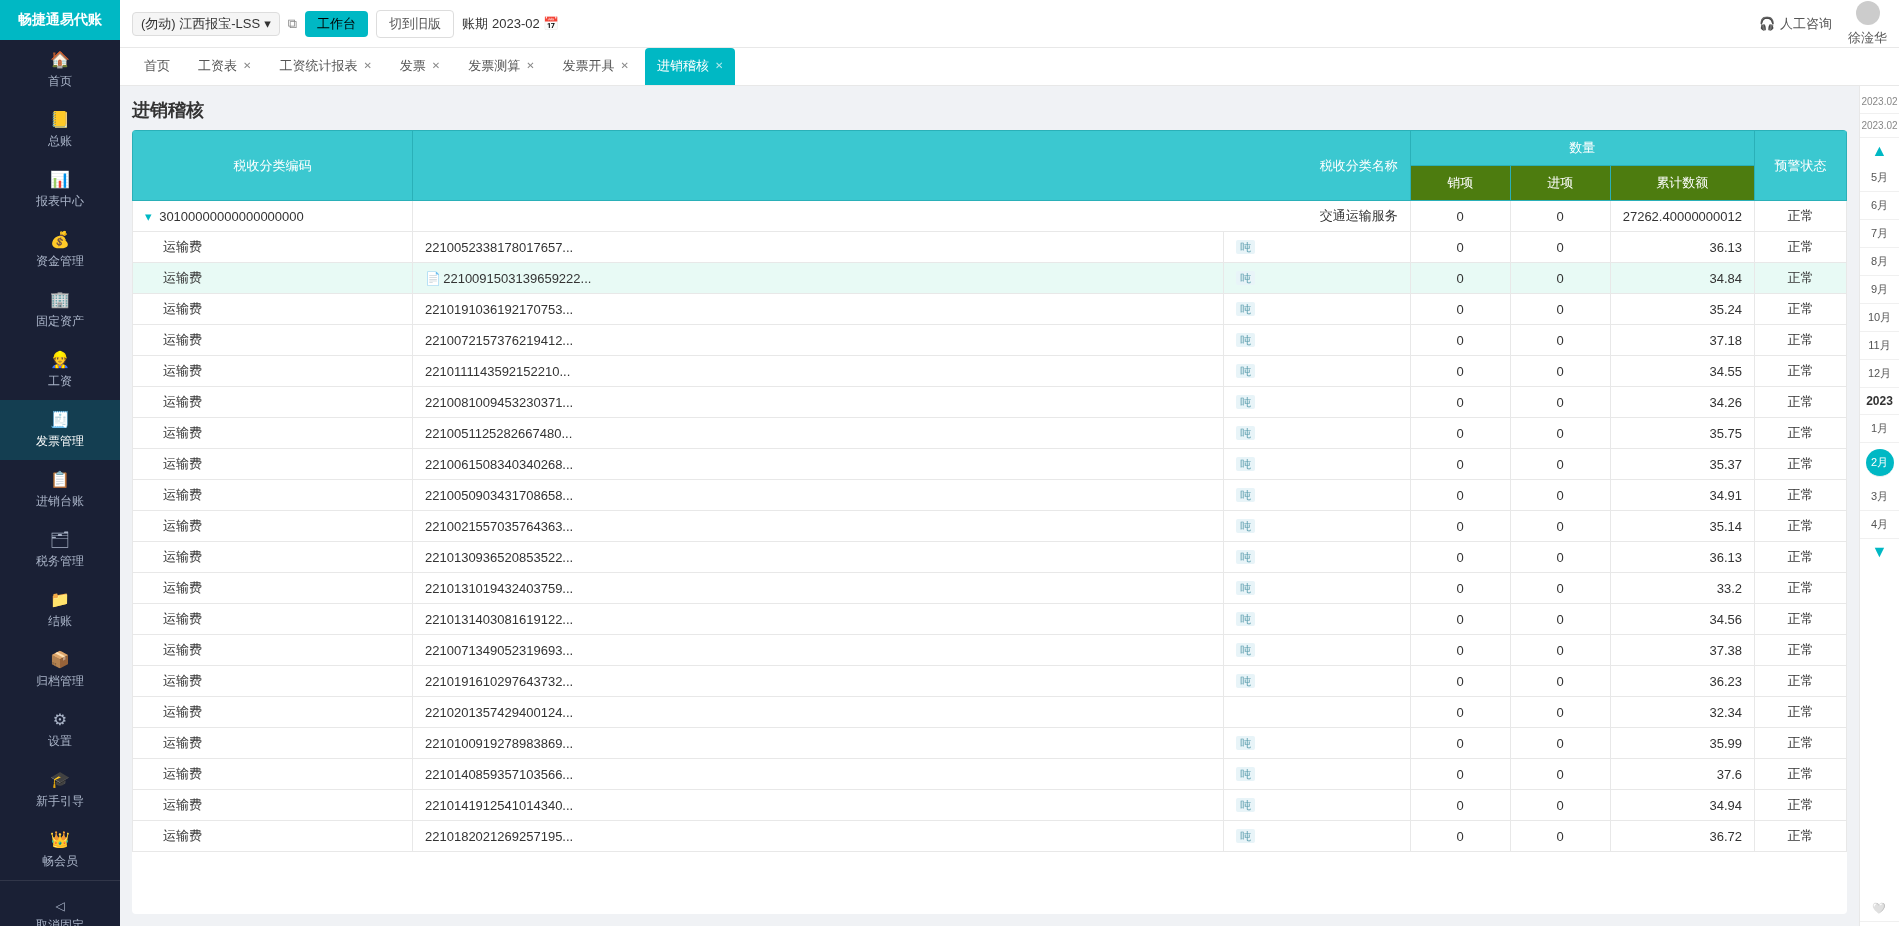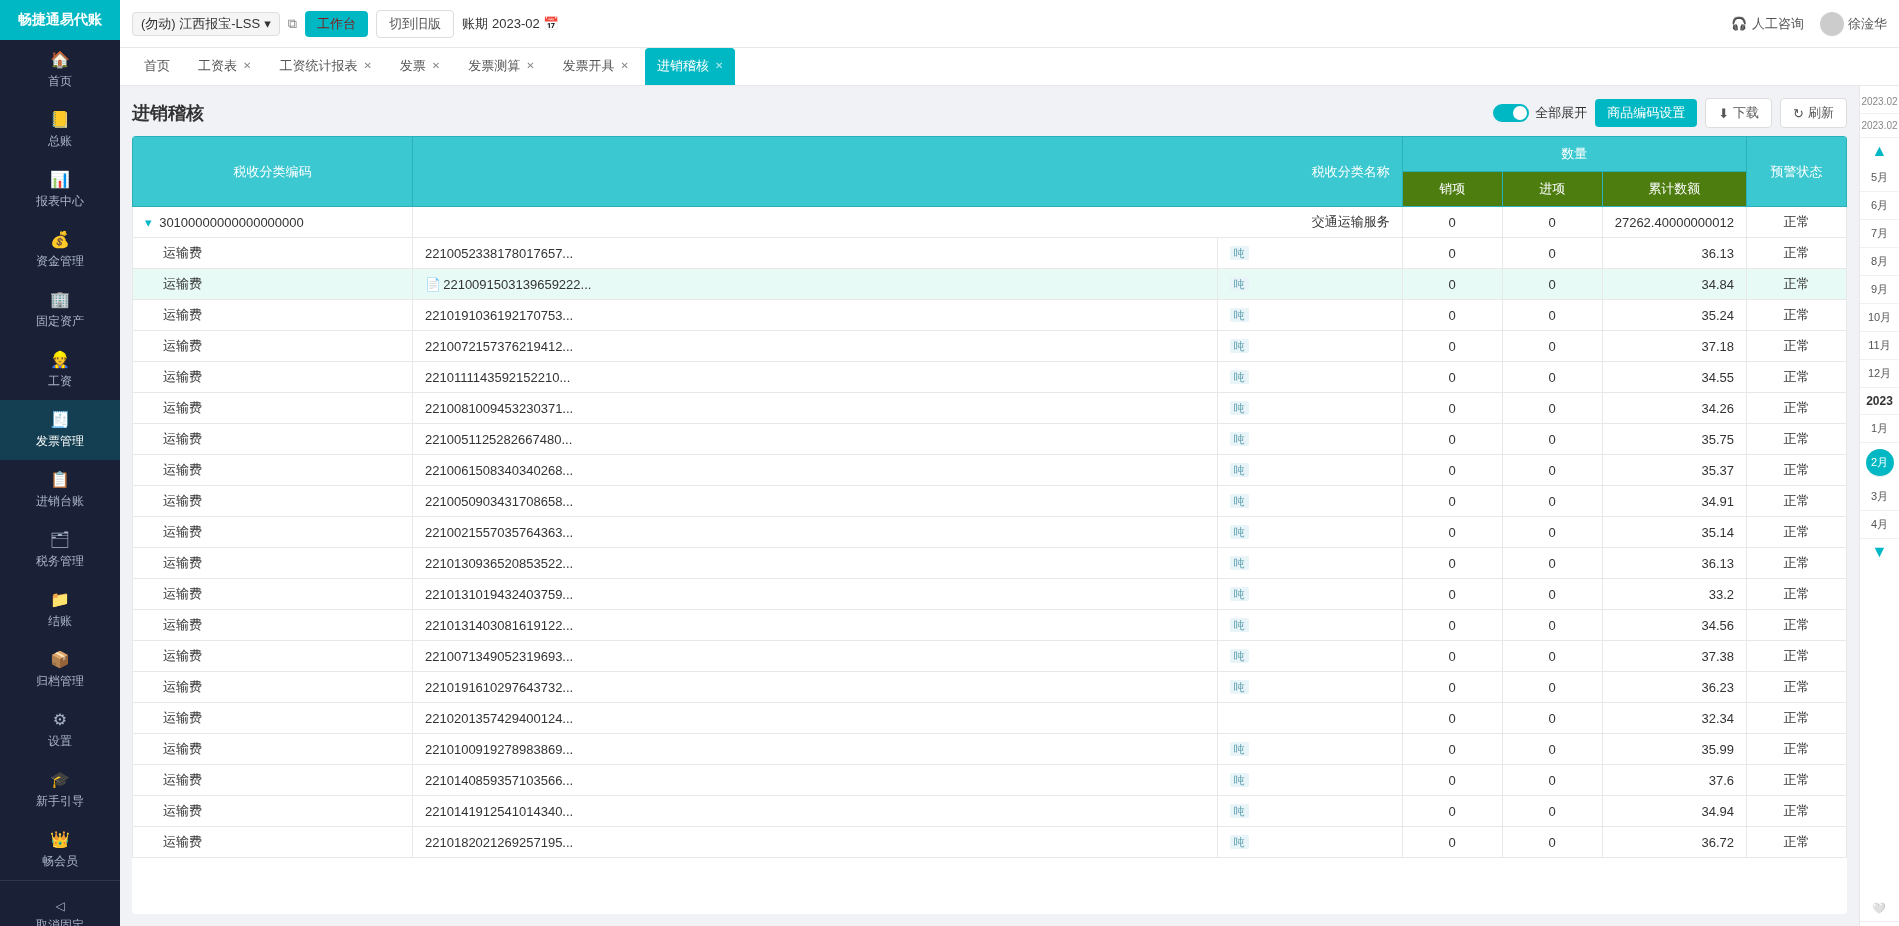--- a/index.html
+++ b/index.html
@@ -71,21 +71,21 @@
       font-size: 13px;
       color: #333;
       background: #f5f5f5;
       border: 1px solid #ddd;
       border-radius: 4px;
       padding: 2px 8px;
       cursor: pointer;
     }
     .topbar-btn {
       background: #00b8c4;
-      color: #7f1d1d;
+      color: #000000;
       border: none;
       border-radius: 4px;
       padding: 4px 12px;
       cursor: pointer;
       font-size: 13px;
     }
     .topbar-btn-outline {
       background: white;
       color: #555;
       border: 1px solid #ddd;
@@ -291,21 +291,21 @@
       font-size: 16px;
       cursor: pointer;
       padding: 4px;
     }
 
     .col-tax-code { width: 280px; }
     .col-tax-name { width: 300px; text-align: right; }
     .col-sales { width: 100px; }
     .col-purchase { width: 100px; }
     .col-cumulative { width: 140px; }
-    .col-status { width: 100px; }
+    .col-status { width: 92px; }
 
     .expand-icon { color: #00b8c4; margin-right: 4px; cursor: pointer; }
     .unit-tag {
       background: #e8f4f8;
       color: #5599aa;
       border-radius: 2px;
       padding: 1px 4px;
       font-size: 11px;
     }
   </style>
@@ -391,21 +391,21 @@
     <div class="topbar-period">
       <span>账期</span>
       <span>2023-02</span>
       <span style="cursor:pointer;">📅</span>
     </div>
     <div class="topbar-right">
       <div style="display:flex;align-items:center;gap:4px;cursor:pointer;">
         <span>🎧</span>
         <span>人工咨询</span>
       </div>
-      <div style="display:flex;align-items:center;gap:4px;cursor:pointer;">
+      <div style="display:flex;align-items:center;gap:4px;cursor:pointer;flex-direction:column;">
         <span style="width:24px;height:24px;background:#ccc;border-radius:50%;display:inline-block;"></span>
         <span>徐淦华</span>
       </div>
     </div>
   </div>
 
   <div class="tabbar">
     <div class="tab">
       <span>首页</span>
     </div>
@@ -433,37 +433,20 @@
       <span>进销稽核</span>
       <span class="close">✕</span>
     </div>
   </div>
 
   <div class="content">
     <div class="page-main">
 
       <div class="page-header">
         <h2 class="page-title">进销稽核</h2>
-        <div class="page-actions">
-          <div class="toggle-switch">
-            <div class="toggle-track">
-              <div class="toggle-thumb"></div>
-            </div>
-            <span>全部展开</span>
-          </div>
-          <button class="btn-primary">商品编码设置</button>
-          <button class="btn-outline">
-            <span>⬇</span>
-            <span>下载</span>
-          </button>
-          <button class="btn-outline">
-            <span>↻</span>
-            <span>刷新</span>
-          </button>
-        </div>
       </div>
 
       <div class="table-container">
         <table>
           <thead>
             <tr>
               <th rowspan="2" class="col-tax-code">税收分类编码</th>
               <th rowspan="2" class="col-tax-name" colspan="2">税收分类名称</th>
               <th colspan="3">数量</th>
               <th rowspan="2" class="col-status">预警状态</th>

